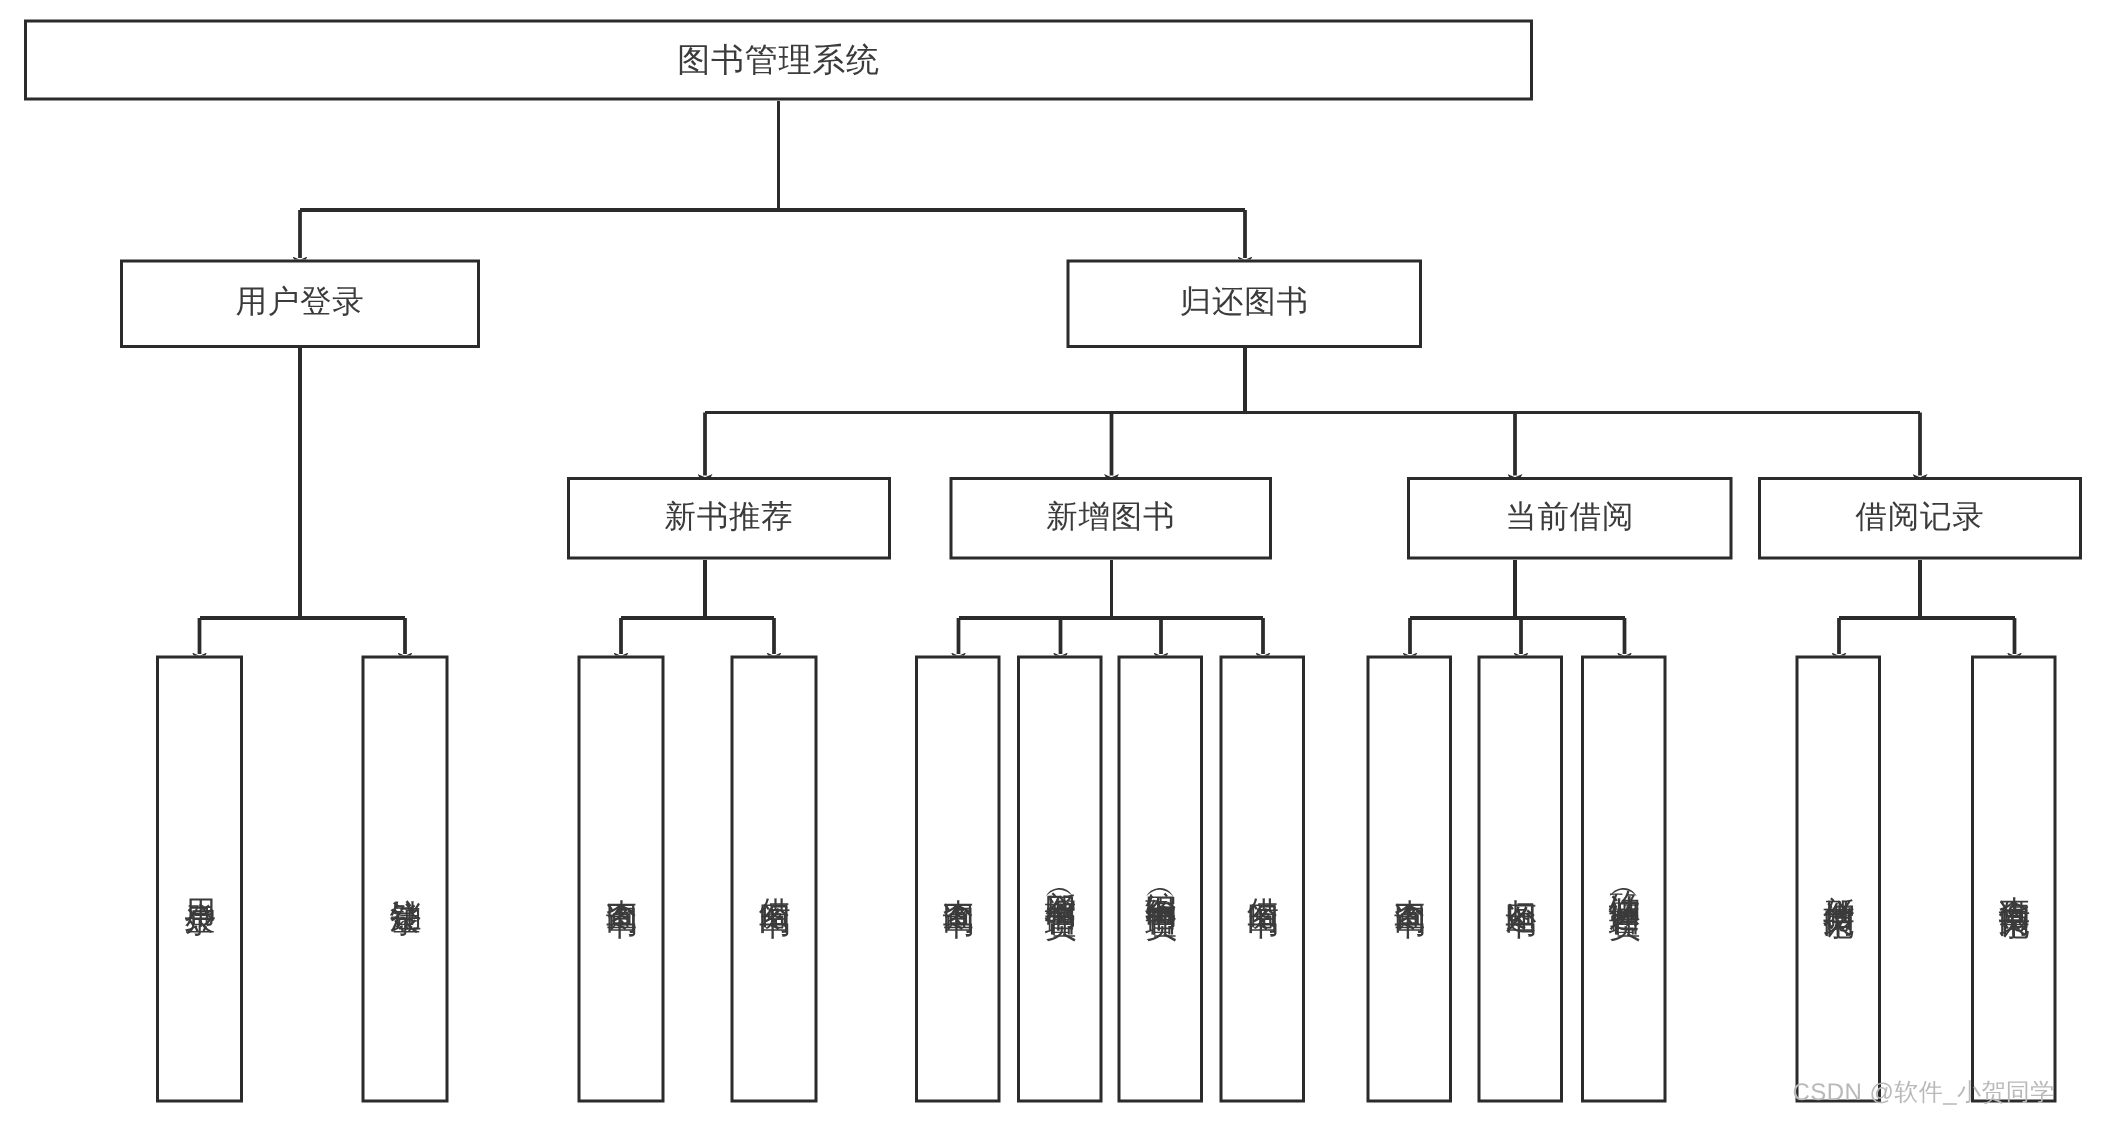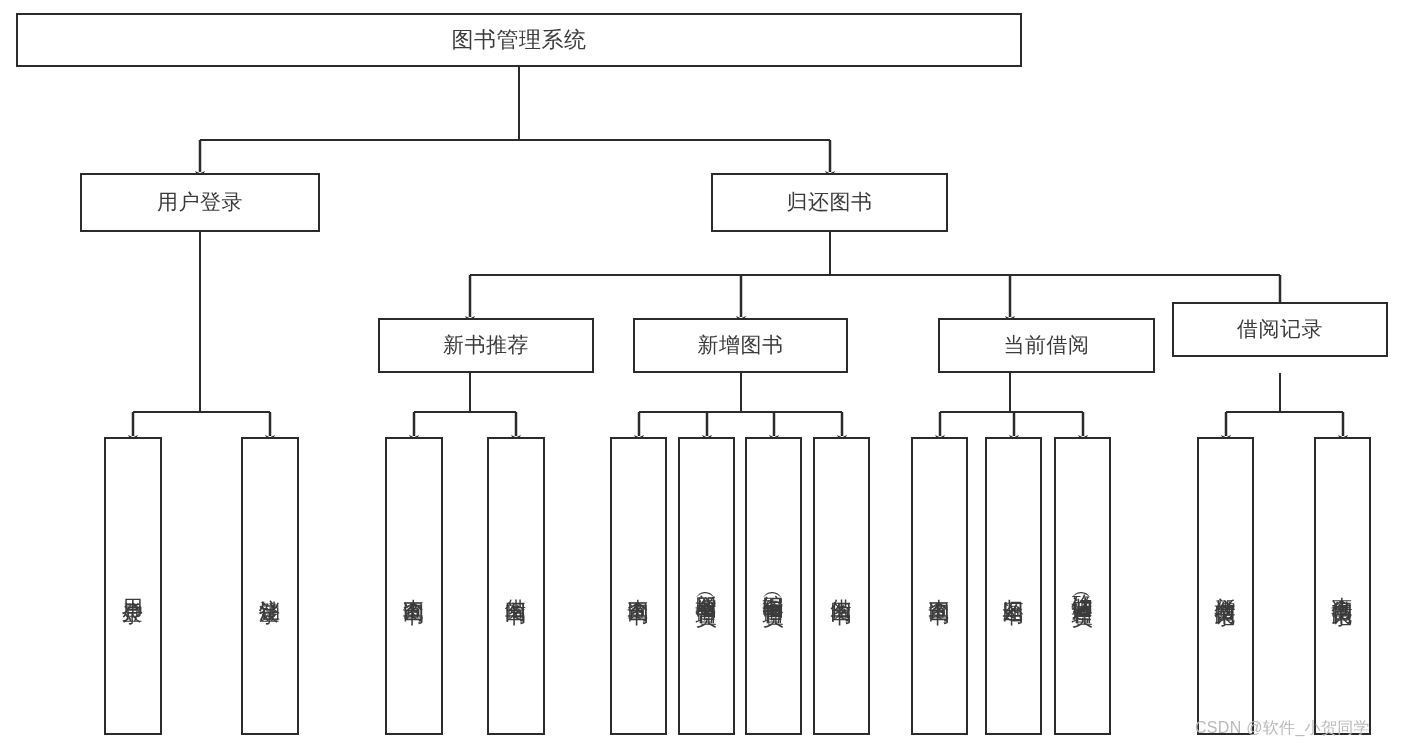--- a/index.html
+++ b/index.html
@@ -122,21 +122,21 @@
       </div>
       <div class="node horizontal" style="left: 378px; top: 318px; width: 216px; height: 55px;">
         <span class="node-label">新书推荐</span>
       </div>
       <div class="node horizontal" style="left: 633px; top: 318px; width: 215px; height: 55px;">
         <span class="node-label">新增图书</span>
       </div>
       <div class="node horizontal" style="left: 938px; top: 318px; width: 217px; height: 55px;">
         <span class="node-label">当前借阅</span>
       </div>
-      <div class="node horizontal" style="left: 1172px; top: 302px; width: 216px; height: 55px;">
+      <div class="node horizontal" style="left: 1172px; top: 318px; width: 216px; height: 55px;">
         <span class="node-label">借阅记录</span>
       </div>
       <div class="node vertical" style="left: 104px; top: 437px; width: 58px; height: 298px;">
         <span class="node-label">用户登录</span>
       </div>
       <div class="node vertical" style="left: 241px; top: 437px; width: 58px; height: 298px;">
         <span class="node-label">注销登录</span>
       </div>
       <div class="node vertical" style="left: 385px; top: 437px; width: 58px; height: 298px;">
         <span class="node-label">查询图书</span>

